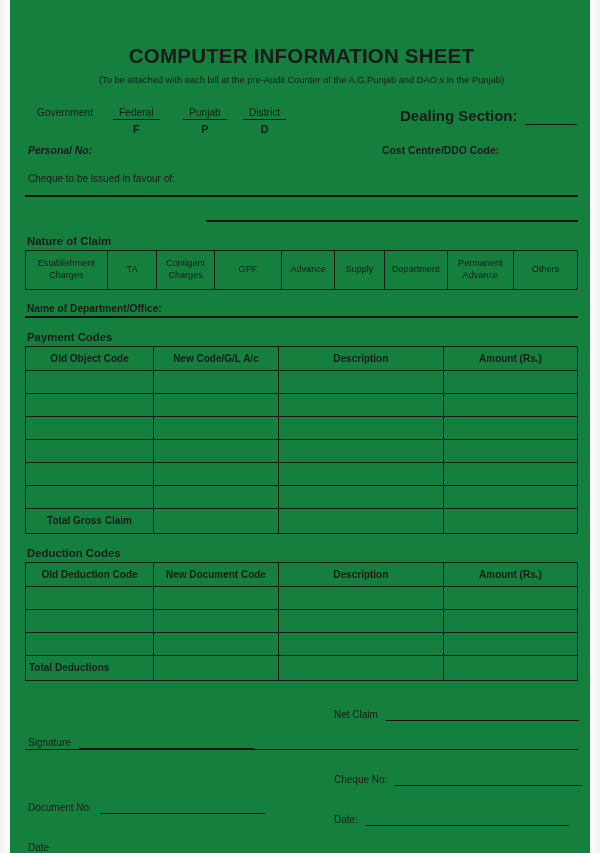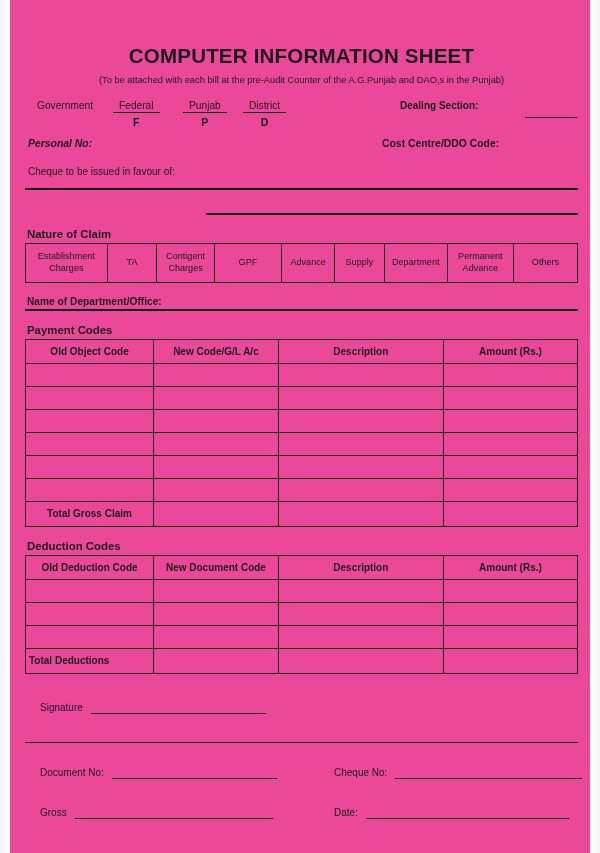--- a/index.html
+++ b/index.html
@@ -14,21 +14,21 @@
     color: #1a1a1a;
     overflow: hidden;
     position: relative;
   }
 
   .page {
     position: absolute;
     left: 0; top: 0;
     width: 600px;
     height: 853px;
-    background: #ec4899;
+    background: #15803d;
     box-sizing: border-box;
   }
   
   .page-edge-left, .page-edge-right {
     position: absolute;
     top: 0; bottom: 0;
     width: 10px;
     background: linear-gradient(to right, #f2f2f2, #ffffff);
   }
   .page-edge-left { left: 0; }
@@ -54,21 +54,21 @@
     text-align: center;
     font-size: 9.3px;
     margin-top: 7px;
     line-height: 1.2;
   }
 
   
   .gov-row {
     position: relative;
     height: 34px;
-    margin-top: 14px;
+    margin-top: 21px;
     font-size: 10.2px;
   }
   .gov-label {
     position: absolute;
     left: 12px;
     top: 0;
     font-size: 10.2px;
   }
   .gov-opt {
     position: absolute;
@@ -89,21 +89,21 @@
     margin-top: 3px;
   }
   .gov-opt-federal  { left: 88px; }
   .gov-opt-punjab   { left: 158px; }
   .gov-opt-district { left: 218px; }
 
   .dealing-section {
     position: absolute;
     left: 375px;
     top: 0;
-    font-size: 10px;
+    font-size: 15px;
     font-weight: bold;
     white-space: nowrap;
   }
   .dealing-line {
     position: absolute;
     left: 500px;
     top: 17px;
     width: 52px;
     border-bottom: 1.3px solid #111;
   }
@@ -229,21 +229,21 @@
     align-items: flex-end;
     font-size: 10px;
     white-space: nowrap;
   }
   .foot-field .lbl { padding-bottom: 1px; }
   .foot-field .blank {
     border-bottom: 1.3px solid #111;
     height: 13px;
     margin-left: 8px;
   }
-  .fl { left: 15px; }
+  .fl { left: 3px; margin-top: 28px; }
   .fr { left: 309px; }
 
   .blank-sig    { width: 175px; }
   .blank-ddo    { width: 150px; }
   .blank-net    { width: 193px; }
   .blank-rupees { width: 210px; }
   .blank-docno  { width: 165px; }
   .blank-date-l { width: 198px; }
   .blank-chqno  { width: 187px; }
   .blank-date-r { width: 203px; }
@@ -439,40 +439,44 @@
     </tbody>
       </table>
 
     <div class="footer">
 
       <div class="foot-row">
         <span class="foot-field fl">
           <span class="lbl">Signature</span>
           <span class="blank blank-sig"></span>
         </span>
+        <span class="foot-field fr">
+          <span class="lbl">Net Claim</span>
+          <span class="blank blank-net"></span>
+        </span>
       </div>
 
 
       <div class="rule-sep"></div>
 
       <div class="footer-bottom">
         <div class="foot-row">
           <span class="foot-field fl">
             <span class="lbl">Document No:</span>
             <span class="blank blank-docno"></span>
           </span>
           <span class="foot-field fr">
             <span class="lbl">Cheque No:</span>
             <span class="blank blank-chqno"></span>
           </span>
         </div>
 
         <div class="foot-row">
           <span class="foot-field fl">
-            <span class="lbl">Gross</span>
+            <span class="lbl">Date</span>
             <span class="blank blank-date-l"></span>
           </span>
           <span class="foot-field fr">
             <span class="lbl">Date:</span>
             <span class="blank blank-date-r"></span>
           </span>
         </div>
       </div>
 
     </div>

